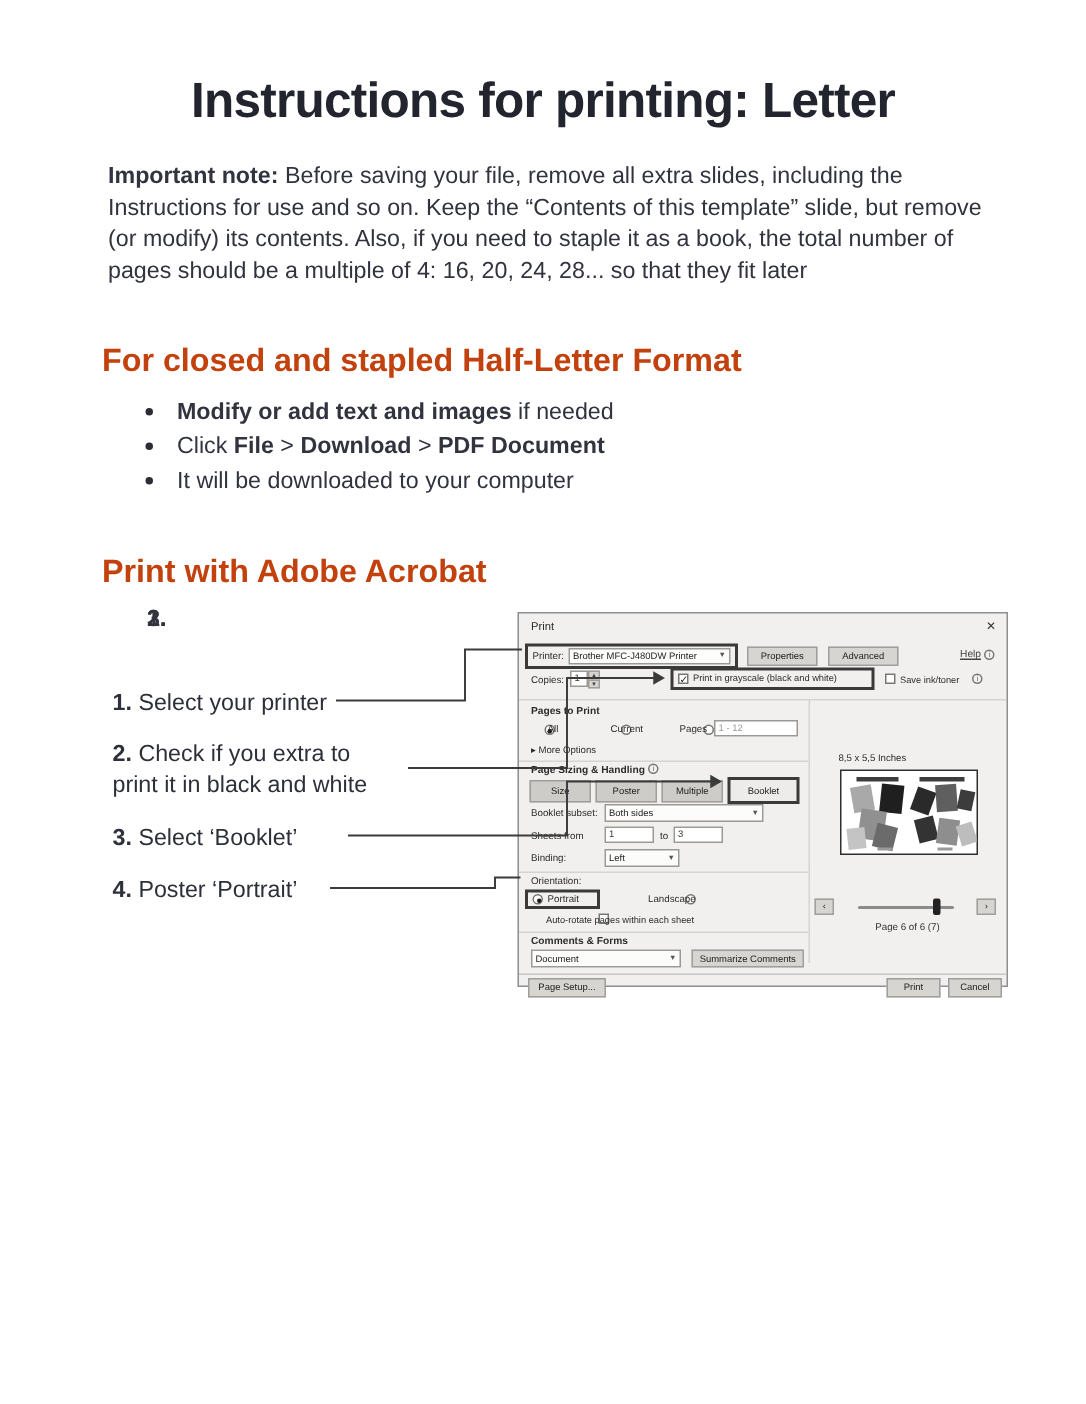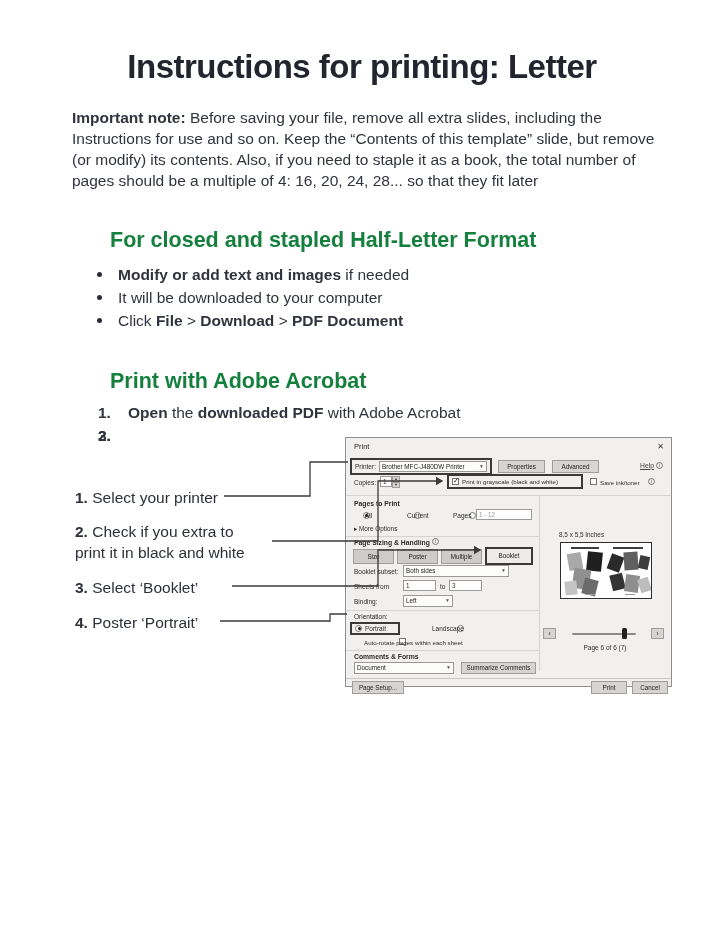--- a/index.html
+++ b/index.html
@@ -2,21 +2,21 @@
 <html><head>
 <meta charset="utf-8">
 <style>
   html,body{margin:0;padding:0;background:#ffffff;}
   .page{position:relative;width:724px;height:716px;background:#fff;
         font-family:"Liberation Sans",sans-serif;color:#31343e;overflow:hidden;}
   
   .doc-title{margin:48px 0 0 0;text-align:center;font-size:33px;font-weight:700;
              letter-spacing:-.5px;color:#22252e;}
   .note{margin:21px 66px 0 72px;font-size:15.5px;line-height:21px;}
-  h2.sec{margin:37px 0 0 110px;font-size:21.5px;font-weight:700;color:#15803d;}
+  h2.sec{margin:37px 0 0 68px;font-size:21.5px;font-weight:700;color:#c2410c;}
   ul.bullets{margin:10px 0 0 72px;padding:0;}
   ul.bullets li{list-style:none;position:relative;padding-left:46px;
                 font-size:15.5px;line-height:23px;}
   ul.bullets li::before{content:"";position:absolute;left:25px;top:9px;width:5px;height:5px;
                 border-radius:50%;background:#2a2d36;}
   ol.steps{margin:8px 0 0 72px;padding:0;}
   ol.steps li{list-style:none;position:relative;padding-left:56px;
               font-size:15.5px;line-height:22.5px;}
   ol.steps .snum{position:absolute;left:26px;font-weight:700;}
   .footer-note{margin:28px 0 0 74px;font-size:17px;font-style:italic;color:#2d3039;}
@@ -75,27 +75,27 @@
 
 <div class="page">
 
   <h1 class="doc-title">Instructions for printing: Letter</h1>
 
   <p class="note"><span style="font-weight: 700;">Important note: </span><span>Before saving your file, remove all extra slides, including the Instructions for use and so on. Keep the “Contents of this template” slide, but remove (or modify) its contents. Also, if you need to staple it as a book, the total number of pages should be a multiple of 4: 16, 20, 24, 28... so that they fit later</span></p>
 
   <h2 class="sec">For closed and stapled Half-Letter Format</h2>
   <ul class="bullets">
     <li><span style="font-weight: 700;">Modify or add text and images</span><span> if needed</span></li>
+    <li><span>Click </span><span style="font-weight: 700;">File</span><span> &gt; </span><span style="font-weight: 700;">Download</span><span> &gt; </span><span style="font-weight: 700;">PDF Document</span></li>
     <li><span>It will be downloaded to your computer</span></li>
-    <li><span>Click </span><span style="font-weight: 700;">File</span><span> &gt; </span><span style="font-weight: 700;">Download</span><span> &gt; </span><span style="font-weight: 700;">PDF Document</span></li>
   </ul>
 
   <h2 class="sec">Print with Adobe Acrobat</h2>
   <ol class="steps">
-    <li><span class="snum">1.</span><span><span style="font-weight: 700;">Open</span><span> the </span><span style="font-weight: 700;">downloaded PDF</span><span> with Adobe Acrobat</span></span></li>
+    <li><span class="snum">1.</span></li>
     <li><span class="snum">2.</span></li>
     <li><span class="snum">3.</span></li>
   </ol>
 
   <div class="figure">
 
     <svg class="connectors" width="724" height="268" viewBox="0 0 724 268">
       <defs>
         <marker id="arw" markerWidth="7" markerHeight="7" refX="5" refY="3.5" orient="auto">
           <path d="M0,0 L6,3.5 L0,7 Z" fill="#3b3b3b"></path>

